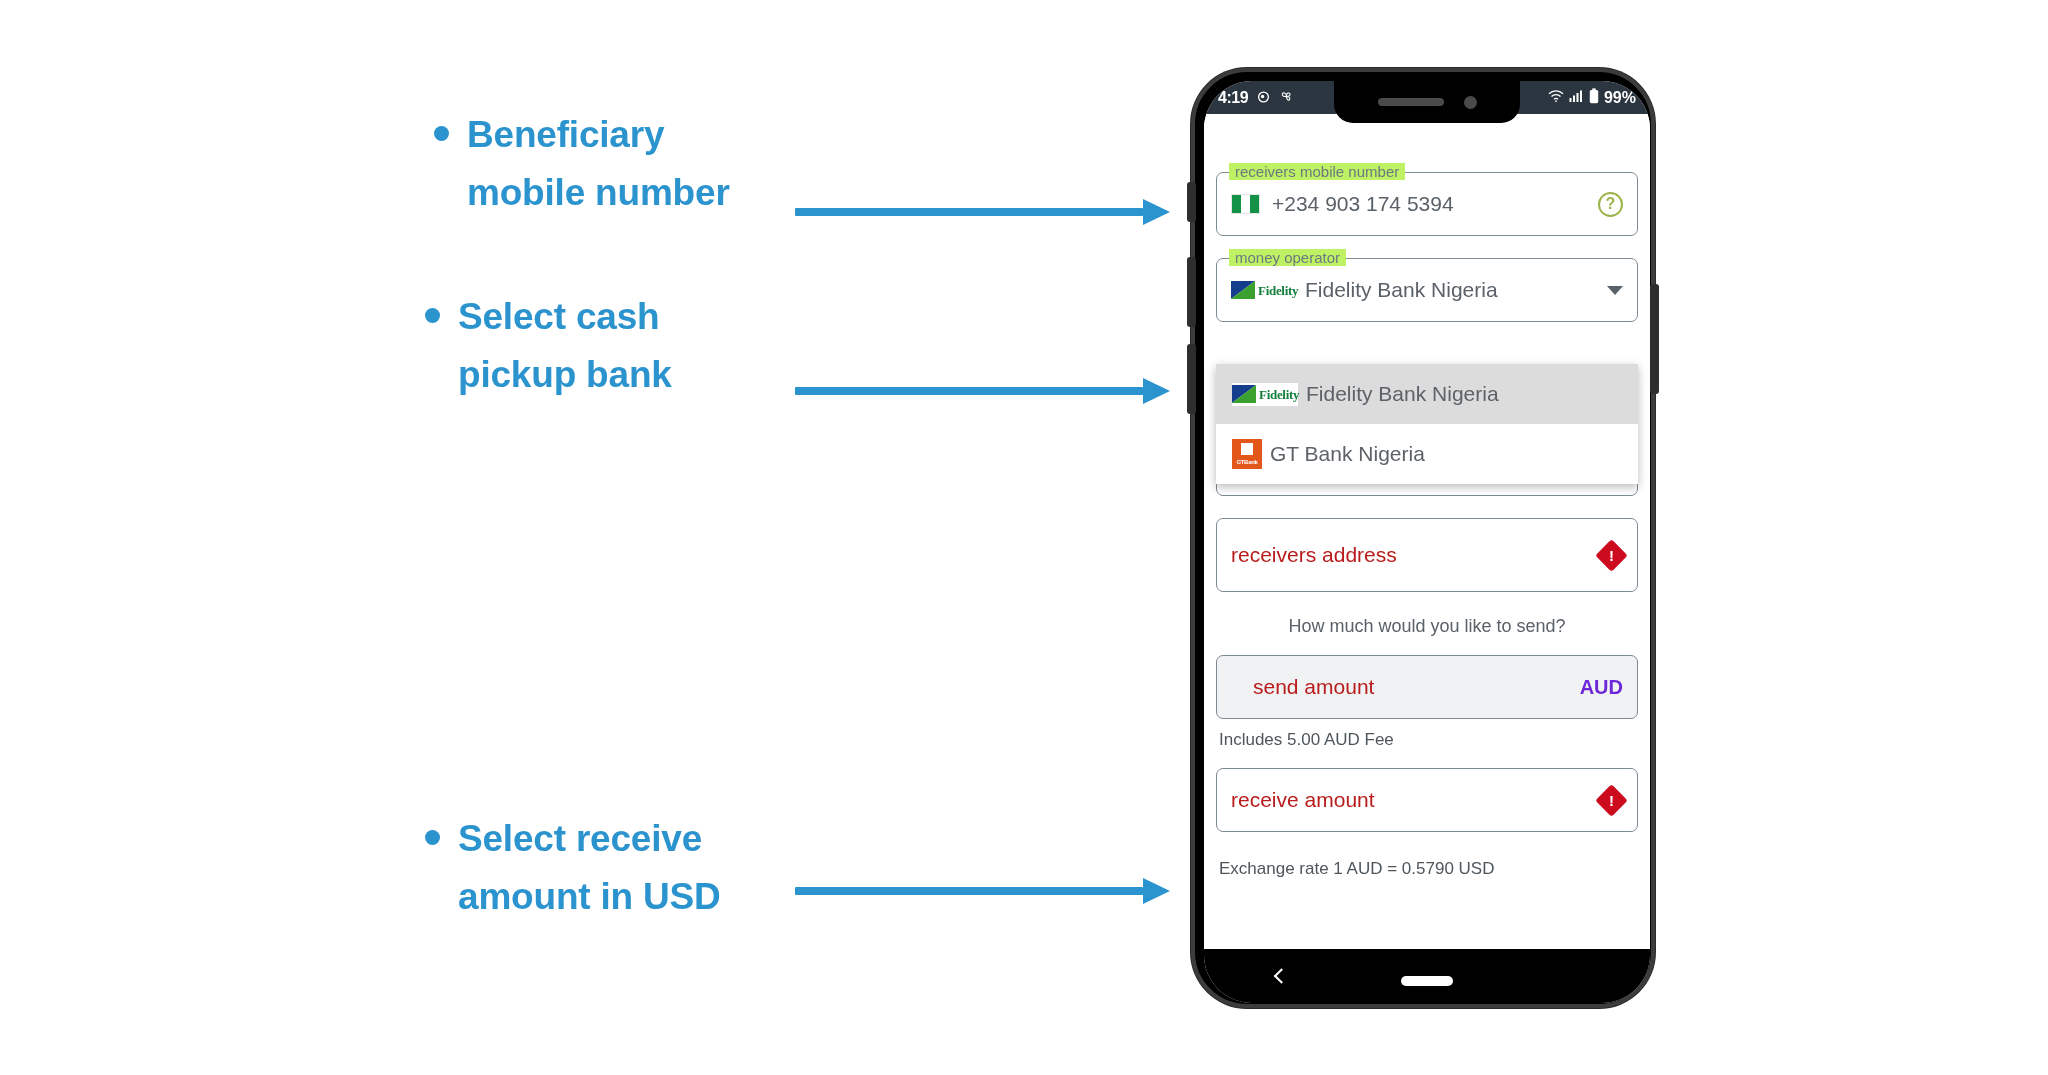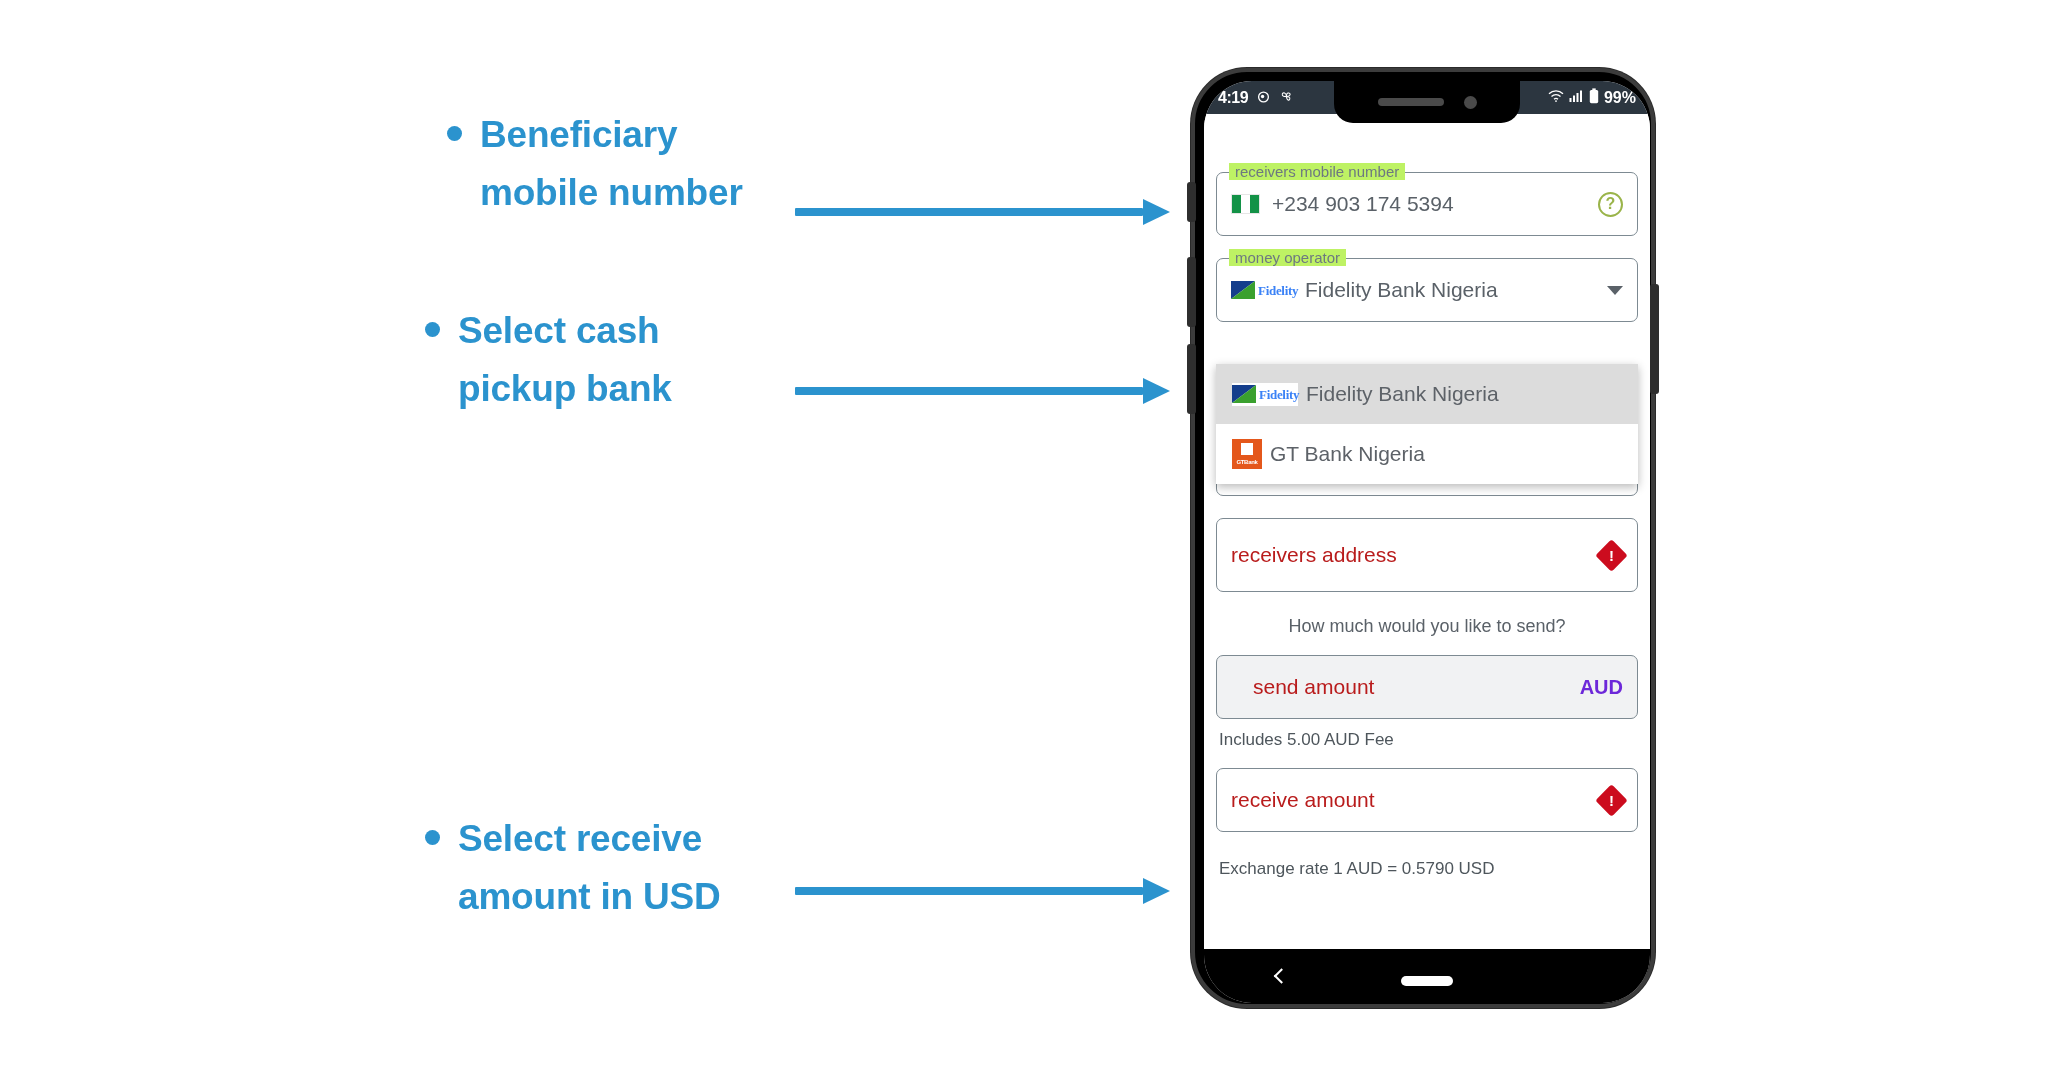--- a/index.html
+++ b/index.html
@@ -18,22 +18,22 @@
     background: #2b93ce; margin-top: 20px; margin-right: 18px; flex: 0 0 auto;
   }
   .annot .lines {
     color: #2b93ce;
     font-weight: bold;
     font-size: 37px;
     line-height: 58px;
     letter-spacing: -0.2px;
     white-space: nowrap;
   }
-  #annot-1 { left: 447px; top: 106px; }
-  #annot-2 { left: 425px; top: 302px; }
+  #annot-1 { left: 434px; top: 106px; }
+  #annot-2 { left: 425px; top: 288px; }
   #annot-3 { left: 425px; top: 810px; }
 
   
   .arrow { position: absolute; height: 18px; }
   .arrow .shaft {
     position: absolute; left: 0; top: 5px; height: 8px;
     background: #2b93ce; border-radius: 1px;
   }
   .arrow .head {
     position: absolute; top: -4px; width: 0; height: 0;
@@ -163,21 +163,21 @@
   .logo-fid .mark .blue {
     position: absolute; inset: 0; background: #143e8c;
     clip-path: polygon(0 0, 100% 0, 0 100%);
   }
   .logo-fid .mark .green {
     position: absolute; inset: 0; background: #3aa02e;
     clip-path: polygon(100% 0, 100% 100%, 0 100%);
   }
   .logo-fid .txt {
     font-family: "Liberation Serif", serif;
-    font-size: 13px; font-weight: bold; color: #3b82f6;
+    font-size: 13px; font-weight: bold; color: #15803d;
     letter-spacing: -0.3px; line-height: 1;
   }
   
   .logo-gt {
     width: 30px; height: 30px; background: #e4571b; flex: 0 0 auto;
     position: relative; margin-right: 8px;
   }
   .logo-gt .sq {
     position: absolute; left: 9px; top: 4px; width: 12px; height: 12px; background: #fff;
   }

